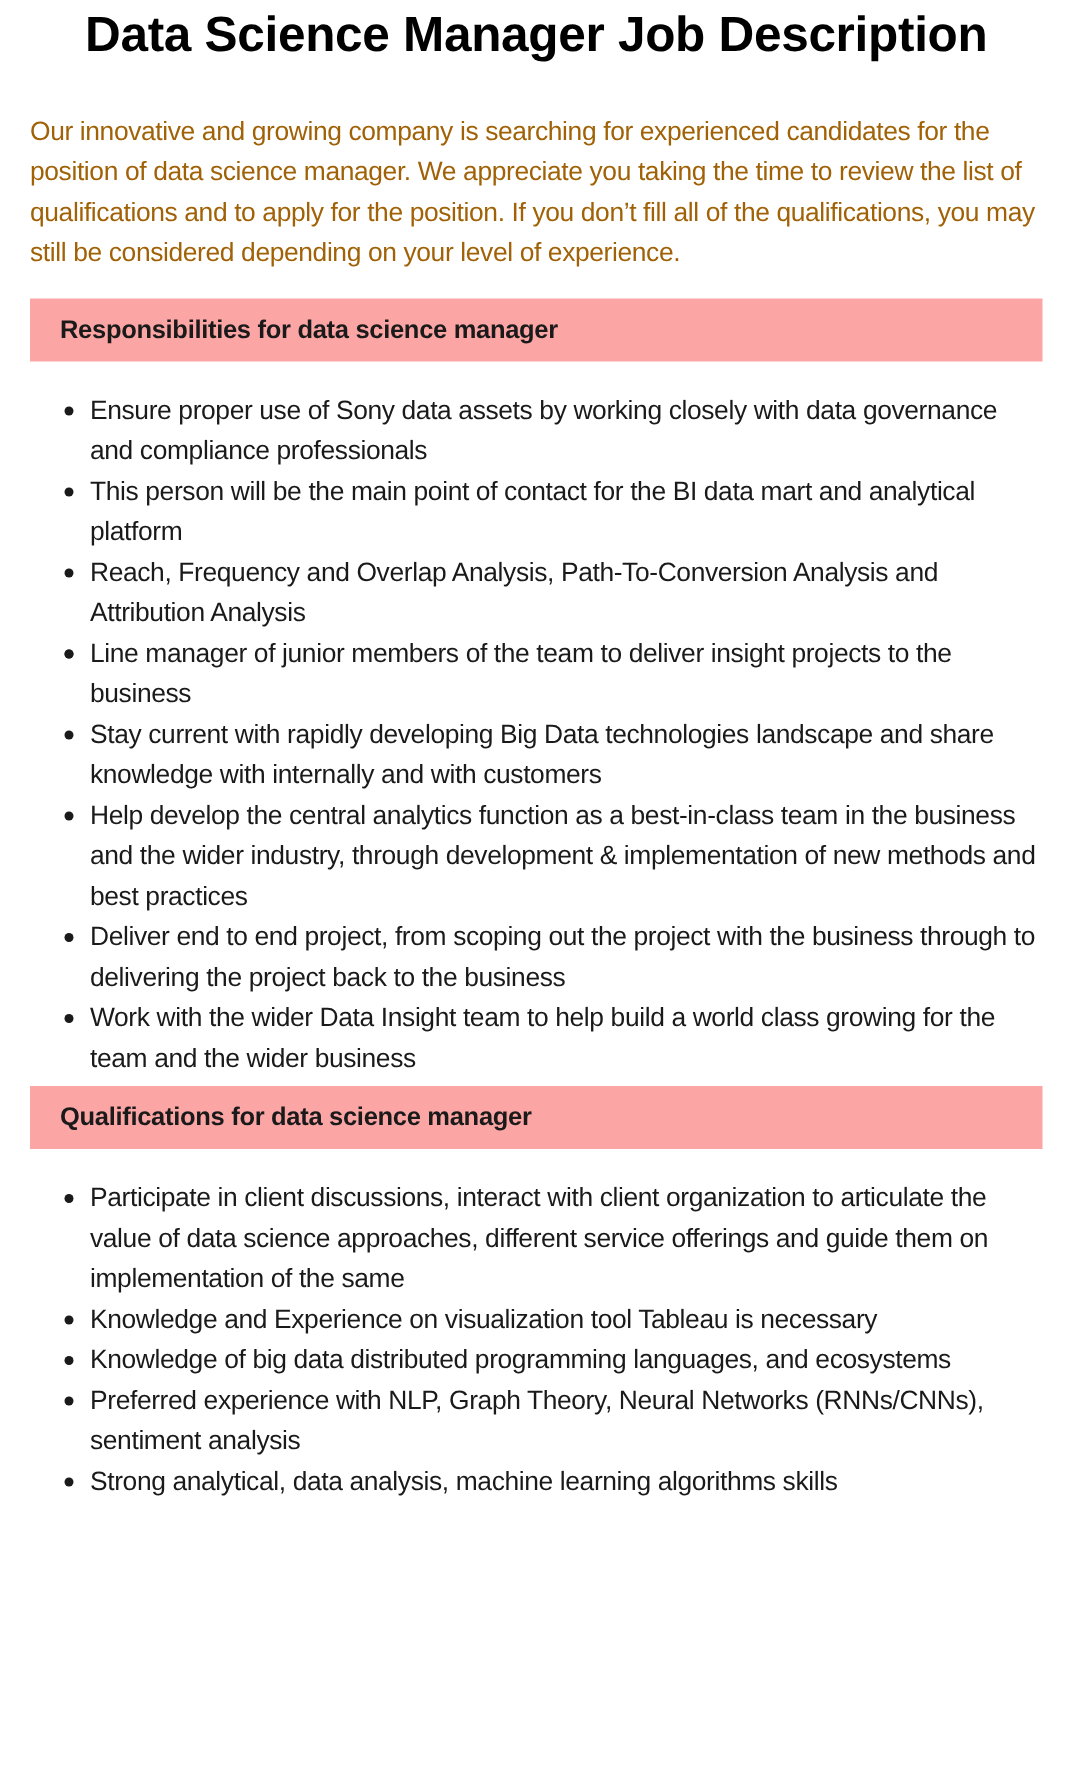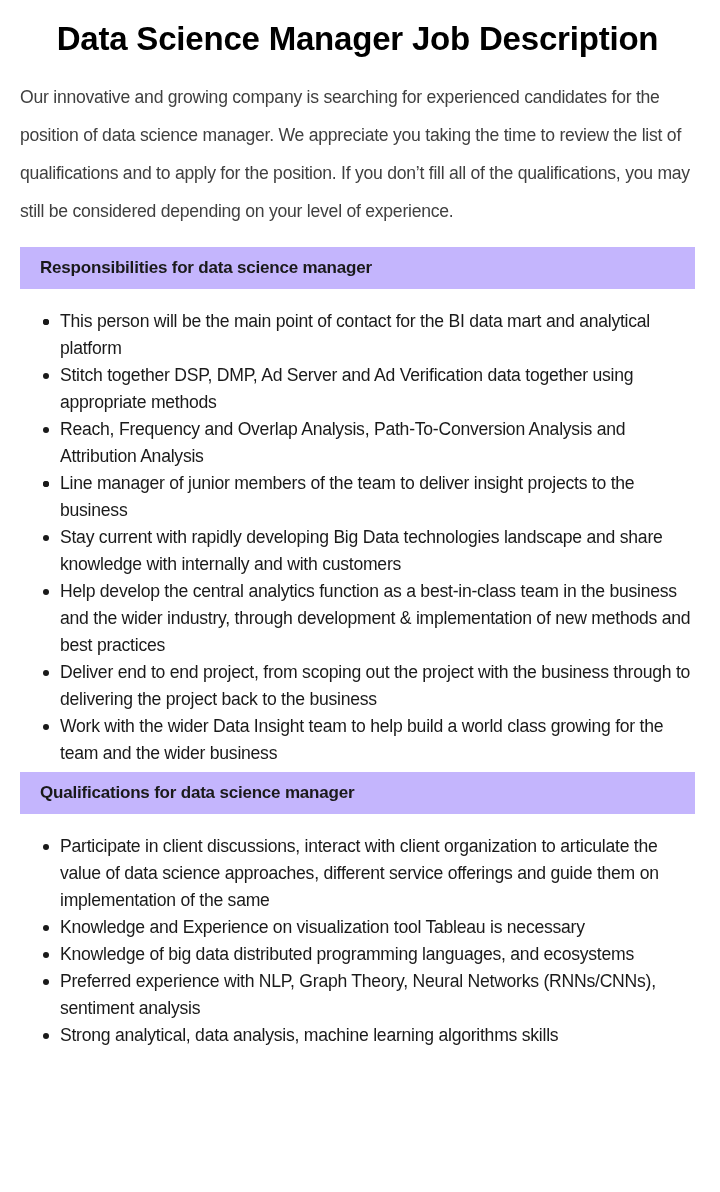--- a/index.html
+++ b/index.html
@@ -11,39 +11,39 @@
       width: 720px;
       height: 1192px;
       overflow: hidden;
       font-family: "Liberation Sans", "DejaVu Sans", sans-serif;
       color: #1a1a1a;
     }
     .page {
       padding: 0 25px 0 20px;
     }
     h1.title {
-      margin: 16px;
+      margin: 0;
       padding-top: 2px;
       font-size: 33px;
       line-height: 42px;
       font-weight: bold;
       text-align: center;
       color: #000000;
       letter-spacing: -0.2px;
       height: 42px;
     }
     p.intro {
-      margin: 18px 0 0 0;
+      margin: 30px 0 0 0;
       font-size: 17.6px;
-      line-height: 38px;
-      color: #404040;
+      line-height: 27px;
+      color: #a16207;
       letter-spacing: -0.25px;
     }
     .section-header {
-      background: #c4b5fd;
+      background: #fca5a5;
       height: 42px;
       margin-top: 17px;
       display: flex;
       align-items: center;
       padding-left: 20px;
       font-size: 17px;
       font-weight: bold;
       color: #1a1a1a;
       letter-spacing: -0.2px;
     }
@@ -74,23 +74,22 @@
   </style>
 </head>
 <body>
 
 <div class="page">
   <h1 class="title">Data Science Manager Job Description</h1>
   <p class="intro">Our innovative and growing company is searching for experienced candidates for the position of data science manager. We appreciate you taking the time to review the list of qualifications and to apply for the position. If you don’t fill all of the qualifications, you may still be considered depending on your level of experience.</p>
 
   <div class="section-header">Responsibilities for data science manager</div>
   <ul class="items">
-    <li><span class="bullet"></span></li>
+    <li><span class="bullet"></span><span>Ensure proper use of Sony data assets by working closely with data governance and compliance professionals</span></li>
     <li><span class="bullet"></span><span>This person will be the main point of contact for the BI data mart and analytical platform</span></li>
-    <li><span class="bullet"></span><span>Stitch together DSP, DMP, Ad Server and Ad Verification data together using appropriate methods</span></li>
     <li><span class="bullet"></span><span>Reach, Frequency and Overlap Analysis, Path-To-Conversion Analysis and Attribution Analysis</span></li>
     <li><span class="bullet"></span></li>
     <li><span class="bullet"></span><span>Line manager of junior members of the team to deliver insight projects to the business</span></li>
     <li><span class="bullet"></span><span>Stay current with rapidly developing Big Data technologies landscape and share knowledge with internally and with customers</span></li>
     <li><span class="bullet"></span><span>Help develop the central analytics function as a best-in-class team in the business and the wider industry, through development &amp; implementation of new methods and best practices</span></li>
     <li><span class="bullet"></span><span>Deliver end to end project, from scoping out the project with the business through to delivering the project back to the business</span></li>
     <li><span class="bullet"></span><span>Work with the wider Data Insight team to help build a world class growing for the team and the wider business</span></li>
   </ul>
 
   <div class="section-header second">Qualifications for data science manager</div>

